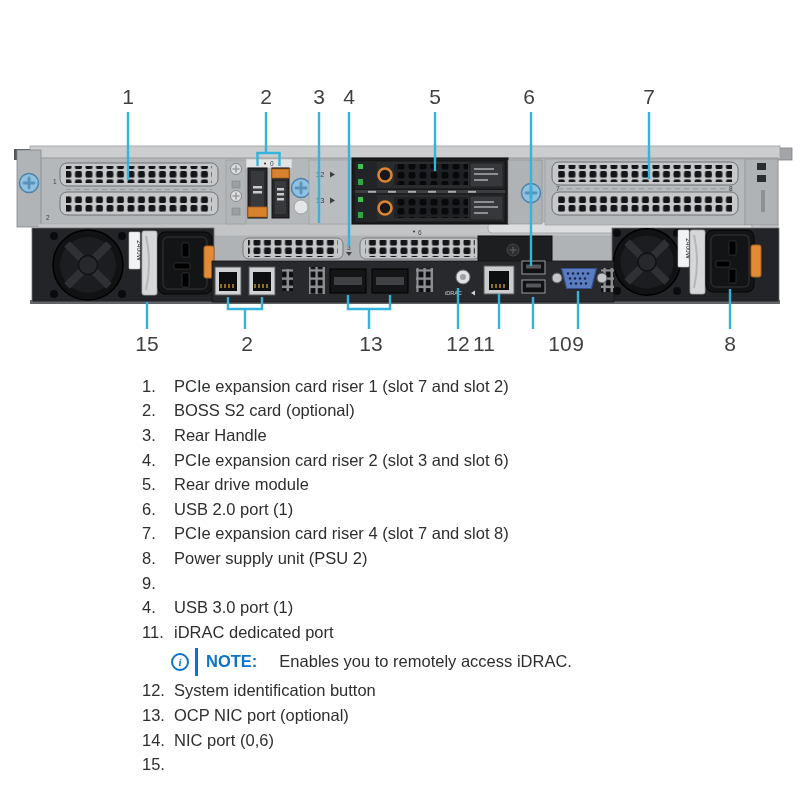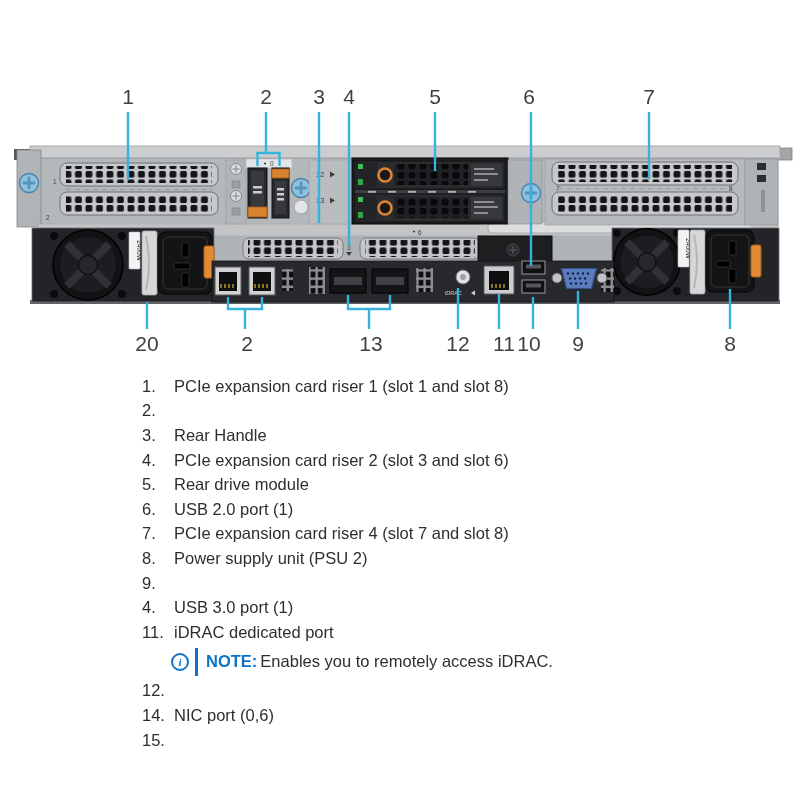--- a/index.html
+++ b/index.html
@@ -20,21 +20,21 @@
   .row .num { width:32px; flex:none; }
   .row .txt { flex:1; white-space:nowrap; }
   .note { display:flex; align-items:center; height:34px; margin-left:29px; }
   .note-icon {
     flex:none; box-sizing:border-box; width:18px; height:18px;
     border:2px solid #0d72c8; border-radius:50%;
     color:#0d72c8; font:italic 600 11px/14px "Liberation Serif", serif;
     text-align:center;
   }
   .note-bar { flex:none; width:3px; height:28px; background:#0d72c8; margin:0 8px 0 6px; }
-  .note-label { font-weight:bold; color:#0d72c8; margin-right:3px; white-space:nowrap; }
+  .note-label { font-weight:bold; color:#0d72c8; margin-right:22px; white-space:nowrap; }
   .note-text { white-space:nowrap; }
 </style>
 </head>
 <body>
 
 <div class="page">
 
   <svg class="diagram-svg" width="800" height="370" viewBox="0 0 800 370">
     <defs>
       <pattern id="vent" width="10.5" height="8.5" patternUnits="userSpaceOnUse">
@@ -345,36 +345,37 @@
     </g>
   </svg>
 
   <div class="co" style="left:128px; top:85px">1</div>
   <div class="co" style="left:266px; top:85px">2</div>
   <div class="co" style="left:319px; top:85px">3</div>
   <div class="co" style="left:349px; top:85px">4</div>
   <div class="co" style="left:435px; top:85px">5</div>
   <div class="co" style="left:529px; top:85px">6</div>
   <div class="co" style="left:649px; top:85px">7</div>
-  <div class="co" style="left:147px; top:332px">20</div>
+  <div class="co" style="left:147px; top:332px">15</div>
   <div class="co" style="left:247px; top:332px">2</div>
   <div class="co" style="left:371px; top:332px">13</div>
   <div class="co" style="left:458px; top:332px">12</div>
-  <div class="co" style="left:504px; top:332px">11</div>
-  <div class="co" style="left:529px; top:332px">10</div>
+  <div class="co" style="left:484px; top:332px">11</div>
+  <div class="co" style="left:560px; top:332px">10</div>
   <div class="co" style="left:578px; top:332px">9</div>
   <div class="co" style="left:730px; top:332px">8</div>
 
   <div class="legend">
     <div class="row">
         <span class="num">1.</span>
-        <span class="txt">PCIe expansion card riser 1 (slot 1 and slot 8)</span>
+        <span class="txt">PCIe expansion card riser 1 (slot 7 and slot 2)</span>
       </div>
     <div class="row">
         <span class="num">2.</span>
+        <span class="txt">BOSS S2 card (optional)</span>
       </div>
     <div class="row">
         <span class="num">3.</span>
         <span class="txt">Rear Handle</span>
       </div>
     <div class="row">
         <span class="num">4.</span>
         <span class="txt">PCIe expansion card riser 2 (slot 3 and slot 6)</span>
       </div>
     <div class="row">
@@ -405,20 +406,25 @@
         <span class="txt">iDRAC dedicated port</span>
       </div>
     <div class="note">
       <span class="note-icon">i</span>
       <span class="note-bar"></span>
       <span class="note-label">NOTE:</span>
       <span class="note-text">Enables you to remotely access iDRAC.</span>
     </div>
     <div class="row">
         <span class="num">12.</span>
+        <span class="txt">System identification button</span>
+      </div>
+    <div class="row">
+        <span class="num">13.</span>
+        <span class="txt">OCP NIC port (optional)</span>
       </div>
     <div class="row">
         <span class="num">14.</span>
         <span class="txt">NIC port (0,6)</span>
       </div>
     <div class="row">
         <span class="num">15.</span>
       </div>
   </div>
 

